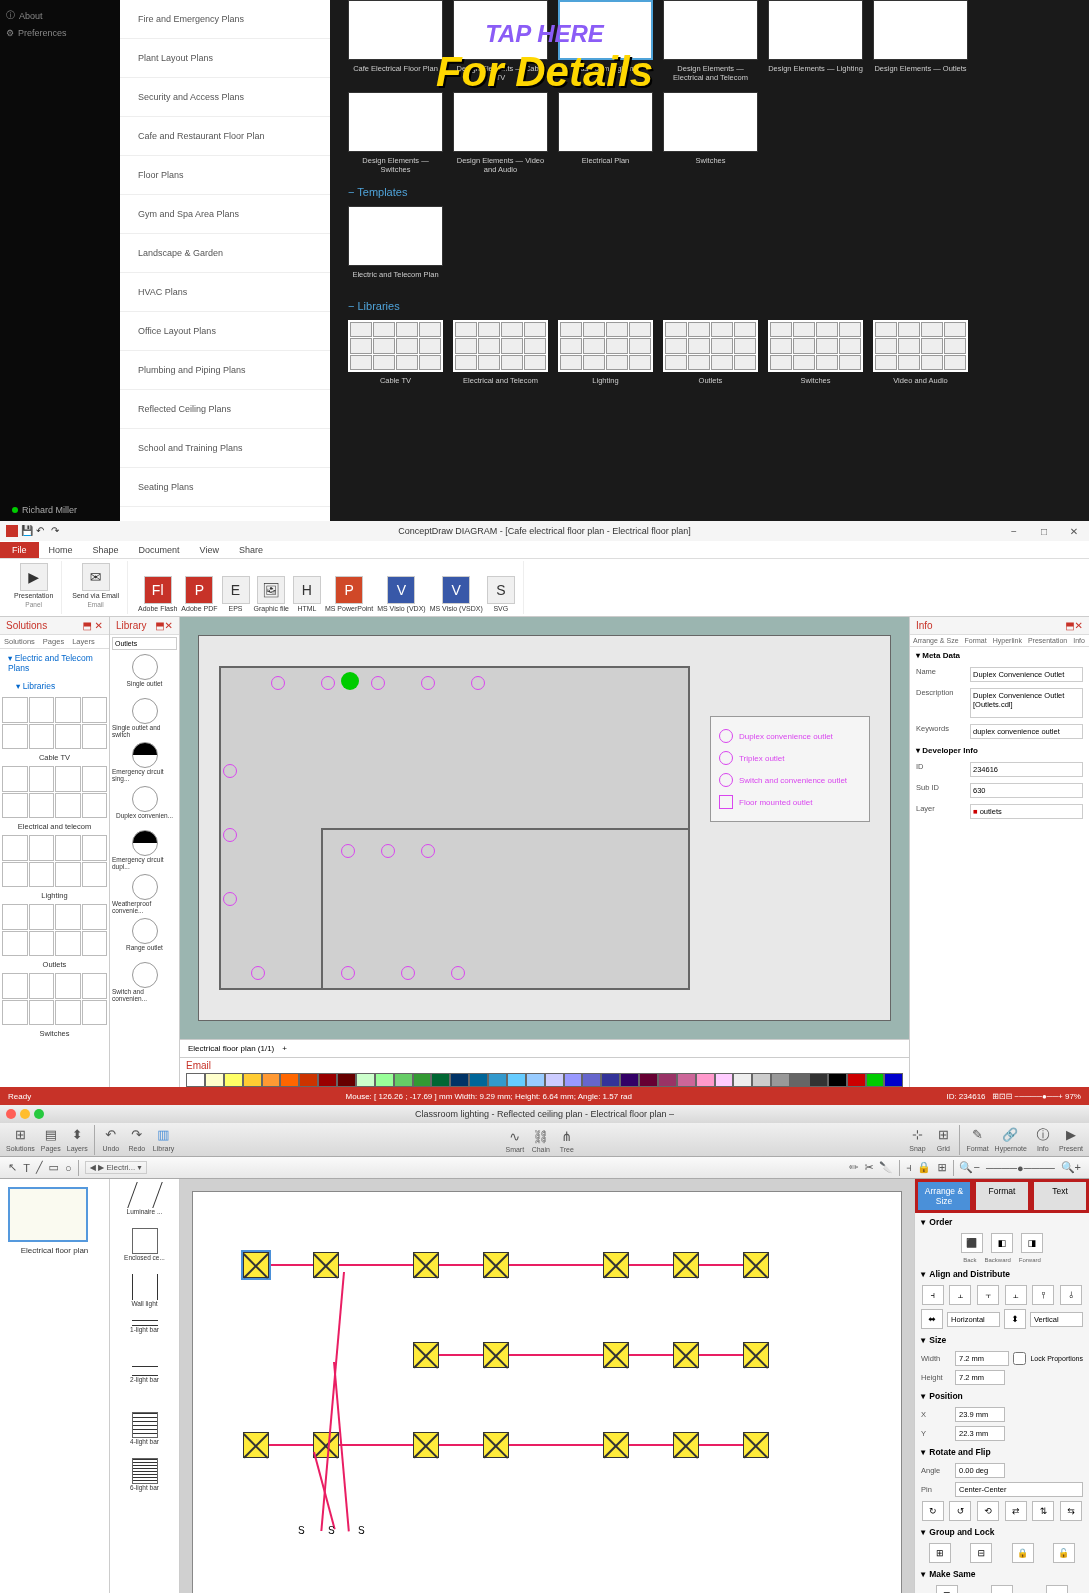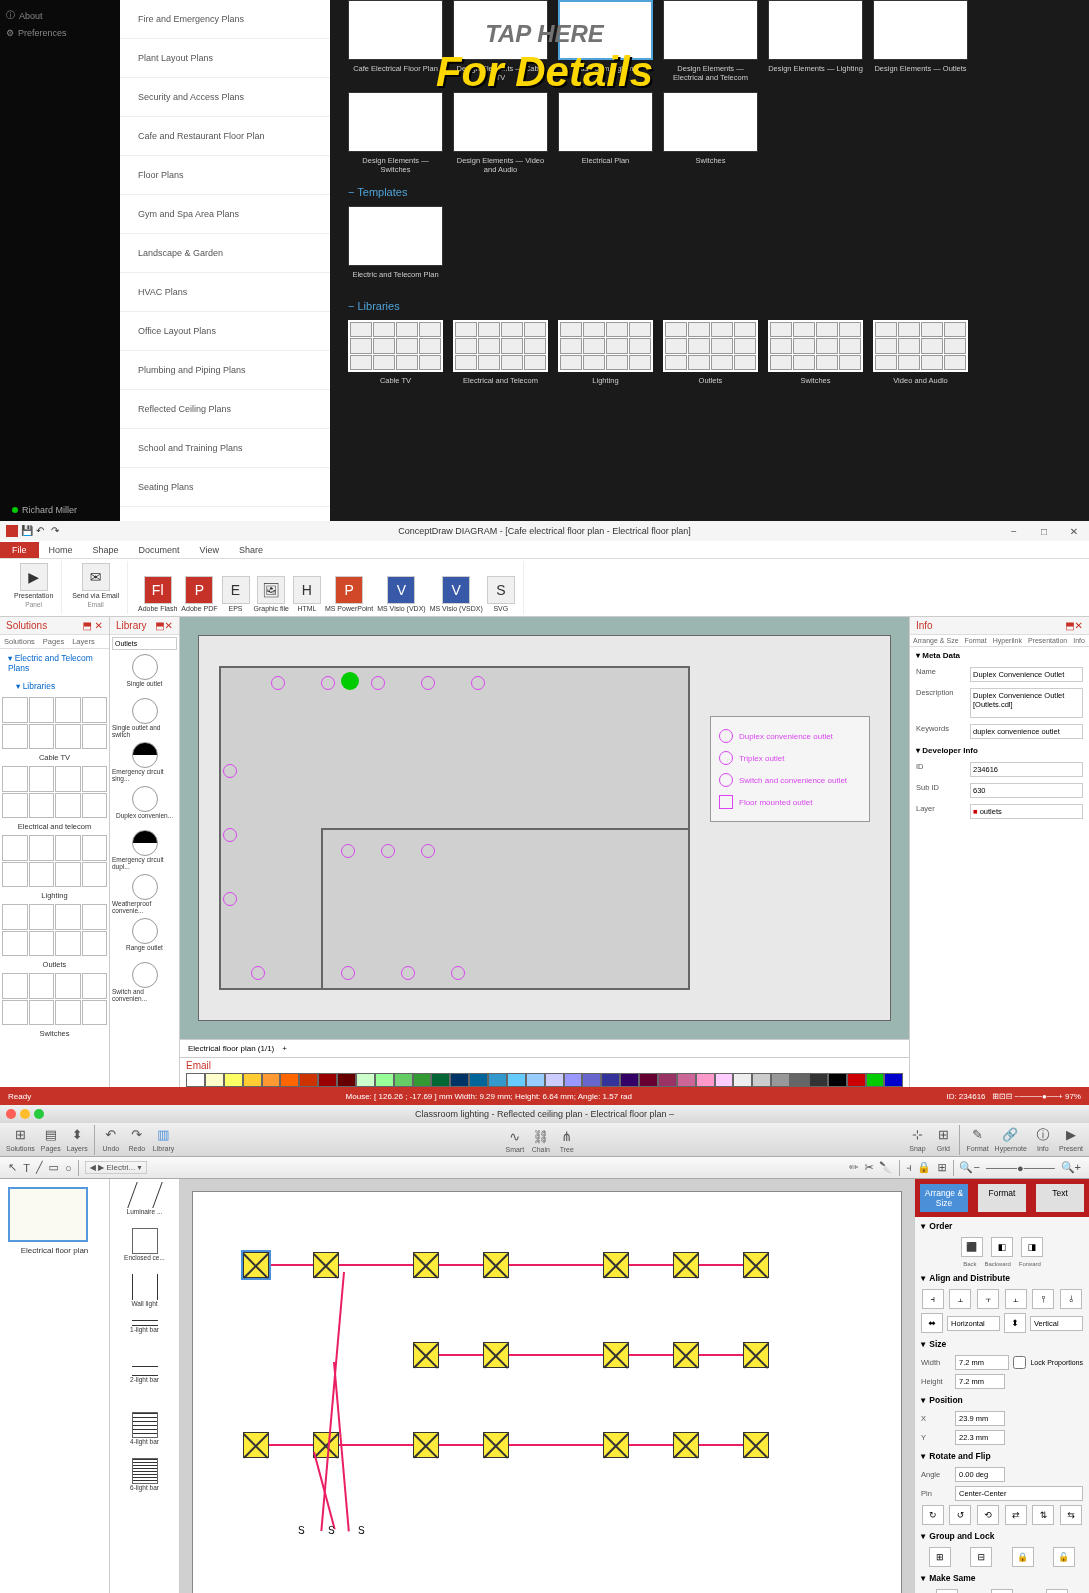--- a/index.html
+++ b/index.html
@@ -13,21 +13,21 @@
 .sec1-user-dot { width: 6px; height: 6px; background: #0c0; border-radius: 50%; }
 .sec1-nav { width: 210px; background: #fff; padding: 0; overflow-y: auto; }
 .sec1-nav-item { padding: 14px 18px; font-size: 9px; color: #555; border-bottom: 1px solid #eee; cursor: pointer; }
 .sec1-main { flex: 1; background: #1a1a1a; padding: 0 18px; overflow-y: auto; }
 .sec1-section-title { color: #4fa3d9; font-size: 11px; margin: 12px 0 8px; }
 .sec1-grid { display: flex; flex-wrap: wrap; gap: 10px; }
 .sec1-tile { width: 95px; }
 .sec1-thumb { width: 95px; height: 60px; background: #fff; border: 1px solid #333; }
 .sec1-tile-label { color: #ccc; font-size: 7.5px; text-align: center; margin-top: 4px; line-height: 1.2; min-height: 18px; }
 .sec1-overlay { position: absolute; top: 20px; left: 0; right: 0; text-align: center; pointer-events: none; z-index: 10; }
-.sec1-tap { color: #737373; font-weight: bold; font-size: 24px; font-style: italic; }
+.sec1-tap { color: #8b5cf6; font-weight: bold; font-size: 24px; font-style: italic; }
 .sec1-details { color: #ffd700; font-weight: 900; font-size: 42px; font-style: italic; text-shadow: 2px 2px 0 #000; }
 .sec1-tile.active .sec1-thumb { border: 2px solid #4fa3d9; }
 .sec1-lib-thumb { width: 95px; height: 52px; background: #fff; display: grid; grid-template-columns: repeat(4, 1fr); grid-template-rows: repeat(3, 1fr); gap: 1px; padding: 2px; }
 .sec1-lib-thumb > div { background: #eee; border: 1px solid #999; }
 
 
 .sec2 { background: #fff; position: relative; }
 .sec2-titlebar { height: 20px; display: flex; align-items: center; justify-content: center; font-size: 9px; color: #333; position: relative; background: #f5f5f5; }
 .sec2-qat { position: absolute; left: 6px; display: flex; gap: 3px; }
 .sec2-qat span { width: 12px; height: 12px; display: inline-block; font-size: 10px; }
@@ -92,21 +92,21 @@
 .sec3-shape-icon { width: 26px; height: 26px; border: 1px solid #666; }
 .sec3-canvas-area { flex: 1; background: #d0d0d0; padding: 12px; position: relative; }
 .sec3-canvas { background: #fff; border: 1px solid #888; height: 100%; position: relative; }
 .sec3-luminaire { position: absolute; width: 26px; height: 26px; background: #ffeb3b; border: 1.5px solid #333; }
 .sec3-luminaire::before, .sec3-luminaire::after { content: ''; position: absolute; background: #333; }
 .sec3-luminaire::before { width: 140%; height: 1.5px; top: 50%; left: -20%; transform: rotate(45deg); }
 .sec3-luminaire::after { width: 140%; height: 1.5px; top: 50%; left: -20%; transform: rotate(-45deg); }
 .sec3-connector { position: absolute; height: 2px; background: #e91e63; }
 .sec3-inspector { width: 175px; background: #f5f5f5; border-left: 1px solid #ccc; }
 .sec3-insp-tabs { display: flex; font-size: 8.5px; }
-.sec3-insp-tab { flex: 1; padding: 4px; text-align: center; background: #e0e0e0; border: 5px solid #b91c1c; }
+.sec3-insp-tab { flex: 1; padding: 4px; text-align: center; background: #e0e0e0; border: 3px solid #b91c1c; }
 .sec3-insp-tab.active { background: #4a90d9; color: #fff; }
 .sec3-insp-section { font-size: 8.5px; padding: 4px 6px; font-weight: bold; display: flex; align-items: center; gap: 4px; }
 .sec3-insp-row { display: flex; font-size: 7.5px; padding: 2px 6px; align-items: center; gap: 4px; }
 .sec3-insp-label { width: 30px; color: #555; }
 .sec3-insp-field { flex: 1; border: 1px solid #bbb; background: #fff; padding: 2px 3px; font-size: 7.5px; }
 .sec3-mini-btn { width: 22px; height: 20px; border: 1px solid #bbb; background: #fff; display: inline-flex; align-items: center; justify-content: center; font-size: 9px; }
 </style>
 </head>
 <body>
 

